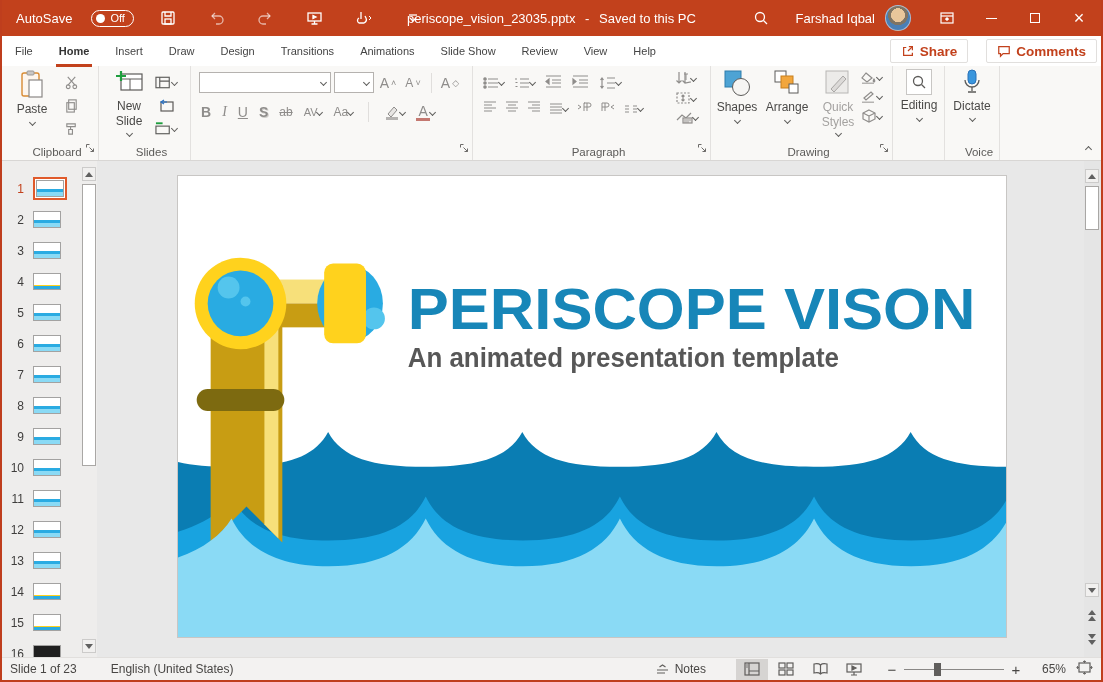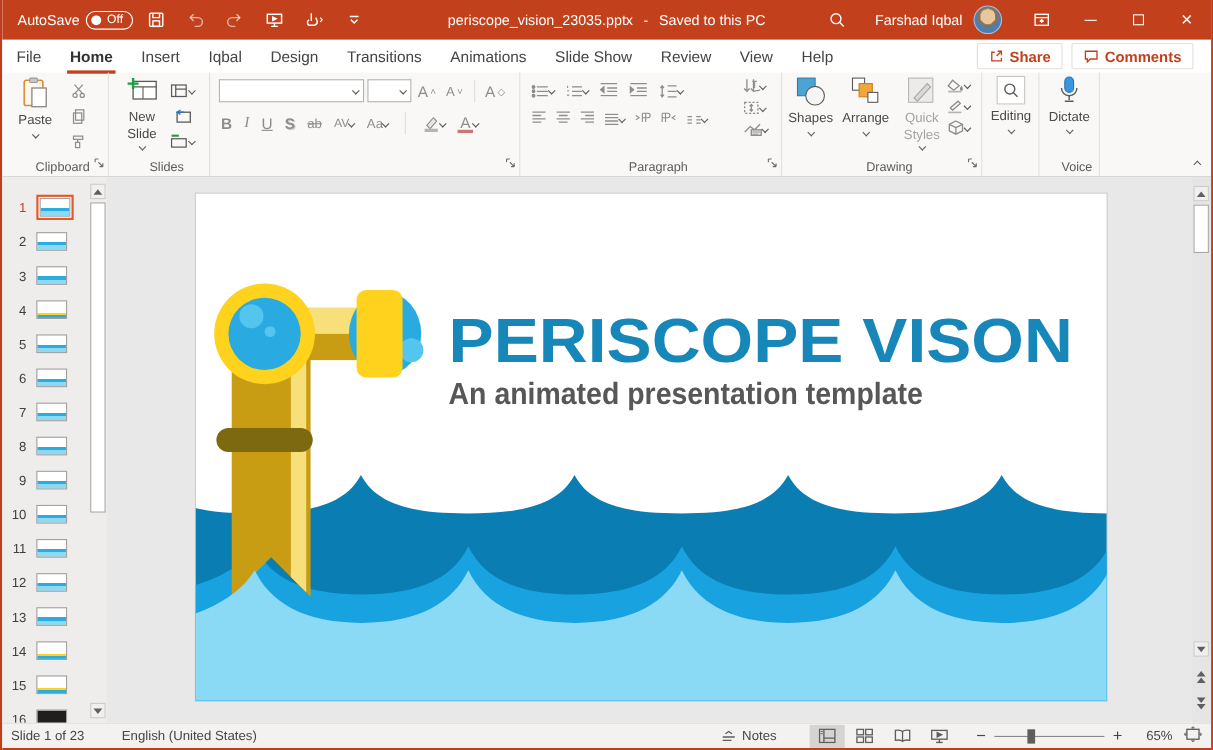--- a/index.html
+++ b/index.html
@@ -4,21 +4,21 @@
 <style>
   * { margin:0; padding:0; box-sizing:border-box; }
   html,body { width:1103px; height:682px; }
   body { font-family:"Liberation Sans", sans-serif; font-size:13px; color:#3b3a39; }
   #win { position:relative; width:1103px; height:682px; background:#fff; overflow:hidden;
          border-left:2px solid #bf3e1d; border-right:2px solid #bf3e1d; }
 
   
   .titlebar { position:relative; height:36px; background:#c2411c; color:#fff;
               display:flex; align-items:center; }
-  .tb-left { display:flex; align-items:center; gap:6px; padding-left:14px; }
+  .tb-left { display:flex; align-items:center; gap:19px; padding-left:14px; }
   .autosave-lbl { font-size:13px; }
   .as-toggle { display:flex; align-items:center; gap:5px; border:1px solid #fff;
                border-radius:9px; height:17px; padding:0 8px 0 4px; }
   .as-knob { width:9px; height:9px; border-radius:50%; background:#fff; }
   .as-state { font-size:11px; color:#fff; }
   .tb-ic { width:30px; height:26px; display:flex; align-items:center; justify-content:center; }
   .tb-ic svg { stroke:#fff; fill:none; stroke-width:1.3; }
   .tb-ic.dis svg { stroke:rgba(255,255,255,.62); }
   .tb-title { position:absolute; left:0; right:0; text-align:center; font-size:13px; pointer-events:none; }
   .tb-title span { margin:0 3px; }
@@ -29,26 +29,26 @@
   .avatar { width:26px; height:26px; border-radius:50%; overflow:hidden; margin-right:14px;
             background:radial-gradient(circle at 50% 38%, #e9c79b 0 36%, #7e7464 37% 52%, #4a7fb5 53%);
             border:1px solid rgba(255,255,255,.5); }
   .winbtn { width:44px; height:36px; display:flex; align-items:center; justify-content:center; }
   .wb-min { width:11px; border-top:1px solid #fff; display:block; }
   .wb-max { width:10px; height:10px; border:1px solid #fff; display:block; }
   .wb-x { font-size:18px; line-height:1; color:#fff; font-weight:400; }
 
   
   .tabrow { height:30px; background:#fff; display:flex; align-items:center; }
-  .tab { position:relative; padding:16px 13px; font-size:14px; color:#444; height:30px;
+  .tab { position:relative; padding:16px 13px; font-size:11px; color:#444; height:30px;
          display:flex; align-items:center; cursor:default; }
   .tab.active { color:#333; font-weight:700; }
   .tab.active::after { content:""; position:absolute; left:10px; right:10px; bottom:0;
                        height:3px; background:#c2411c; }
-  .tab-actions { margin-left:auto; display:flex; gap:8px; padding-right:16px;align-items:center; }
+  .tab-actions { margin-left:auto; display:flex; gap:18px; padding-right:4px;align-items:center; }
   .pillbtn { display:flex; align-items:center; gap:5px; border:1px solid #e1dfdd; background:#fff;
              height:24px; padding:0 10px; font-size:13.5px; color:#c2411c; font-weight:700; border-radius:2px; }
   .pillbtn svg { stroke:#c2411c; fill:none; stroke-width:1.4; }
 
   
   .ribbon { height:95px; background:#f9f8f6; border-bottom:1px solid #d8d6d4; display:flex; }
   .rgroup { position:relative; border-right:1px solid #e3e1df; height:100%; }
   .glabel { position:absolute; bottom:2px; left:0; right:0; text-align:center;
             font-size:11.5px; color:#5c5b59;padding-left:14px; }
   .launcher { position:absolute; right:3px; bottom:4px; }
@@ -208,21 +208,21 @@
       <span class="winbtn">
           <span class="wb-x">×</span>
         </span>
     </div>
   </div>
 
   <div class="tabrow">
     <span class="tab">File</span>
     <span class="tab active">Home</span>
     <span class="tab">Insert</span>
-    <span class="tab">Iqbal</span>
+    <span class="tab">Draw</span>
     <span class="tab">Design</span>
     <span class="tab">Transitions</span>
     <span class="tab">Animations</span>
     <span class="tab">Slide Show</span>
     <span class="tab">Review</span>
     <span class="tab">View</span>
     <span class="tab">Help</span>
     <div class="tab-actions">
       <span class="pillbtn">
         <svg width="14" height="14" viewBox="0 0 16 16">

